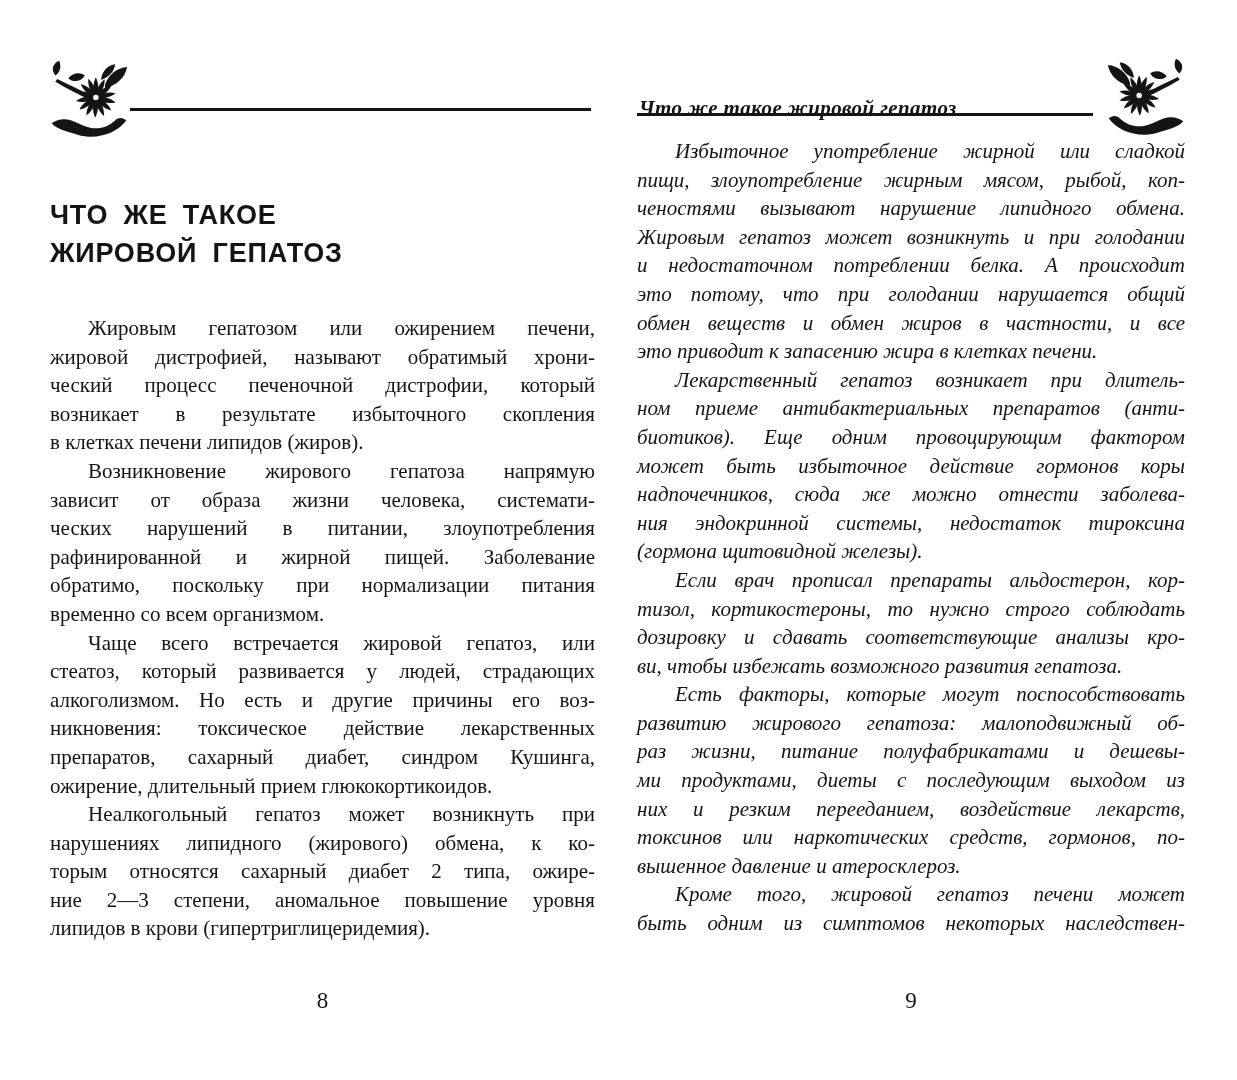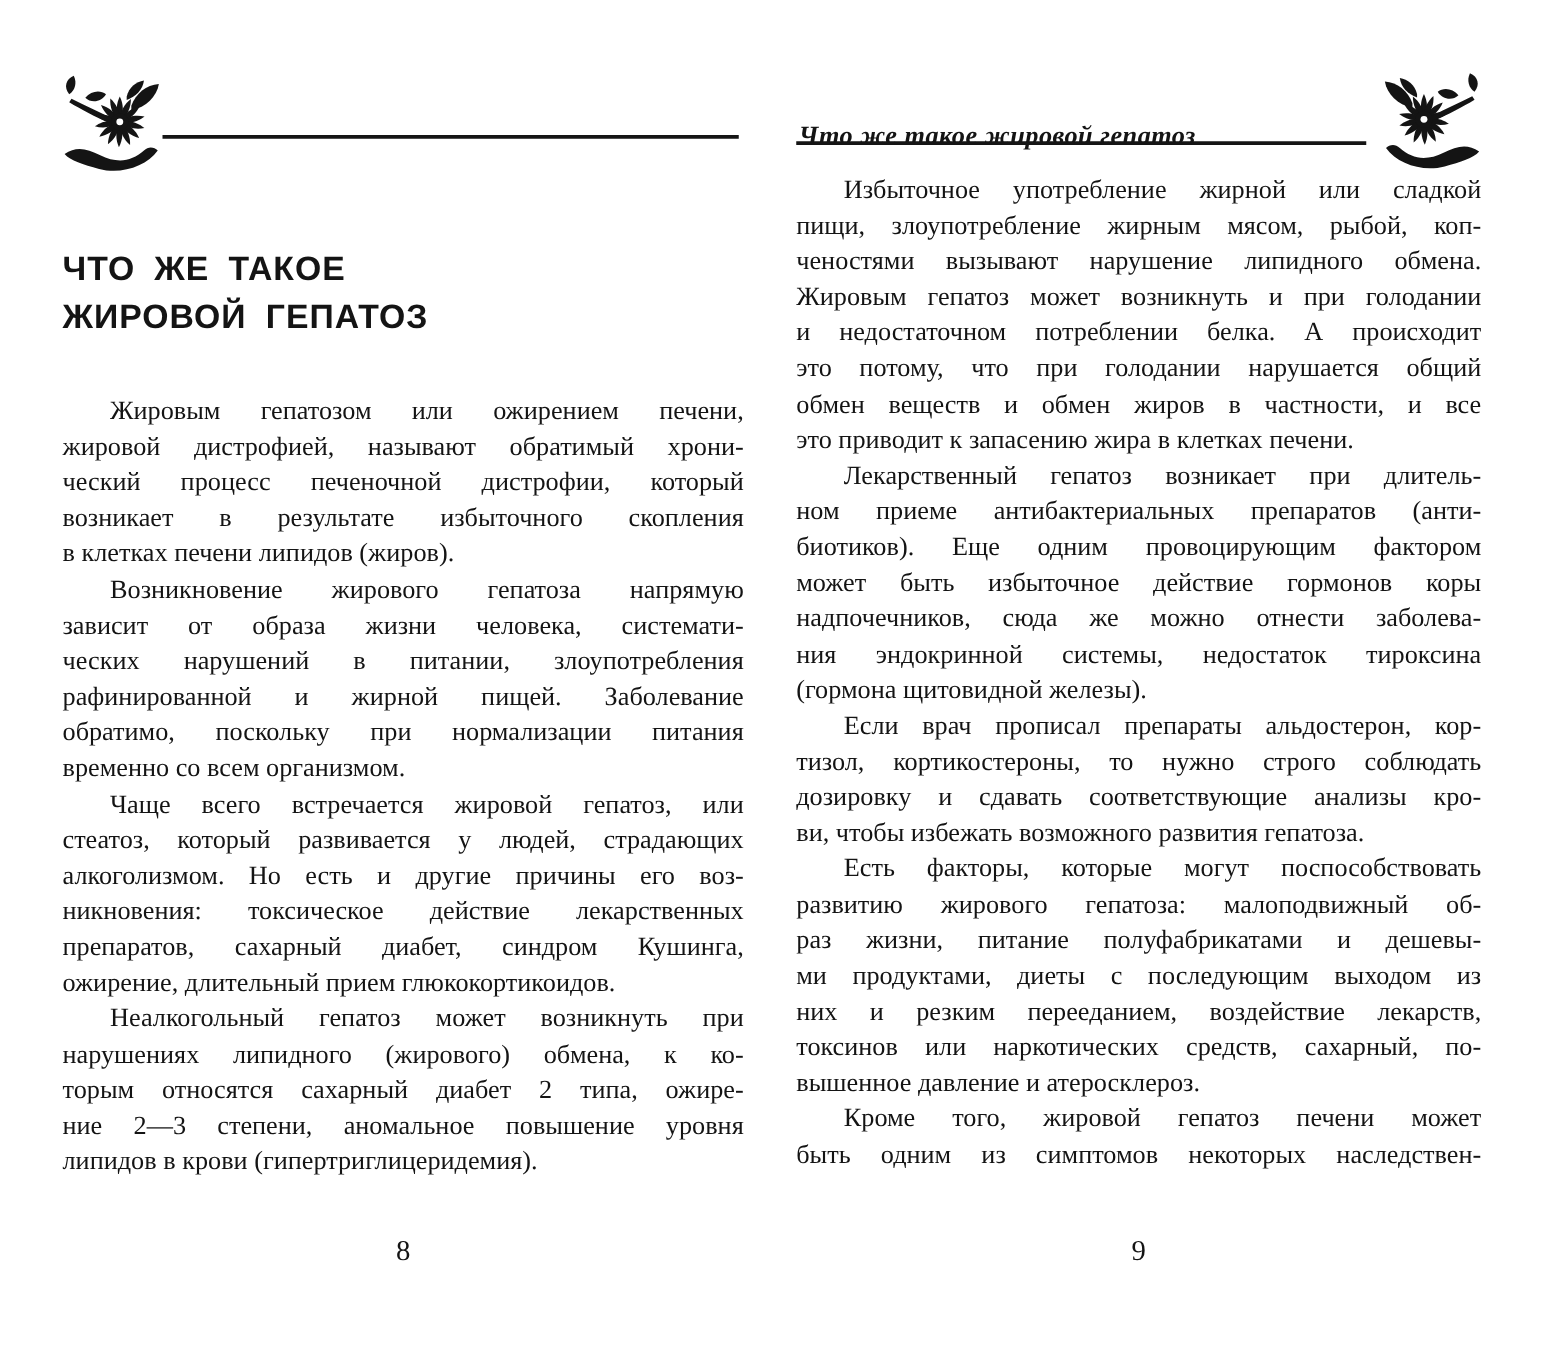--- a/index.html
+++ b/index.html
@@ -29,21 +29,21 @@
 
   .chapter-title {
     position:absolute; left:0; right:0; top:136px;
     font-family:"Liberation Sans", sans-serif;
     font-weight:bold; font-size:27px; line-height:38px;
     letter-spacing:0.8px; word-spacing:7px;
   }
 
   .body-text { position:absolute; left:0; right:0; }
   #left-body  { top:254px; }
-  #right-body { top:77px; }
+  #right-body { top:77px;font-style:italic; }
 
   .para .line {
     font-size:21px; line-height:28.6px;
     text-align:justify; text-align-last:justify;
   }
   .para .line.first { padding-left:38px; }
   .para .line.last  { text-align-last:left; }
 
   .page-number {
     position:absolute; left:0; right:0; top:928px;
@@ -161,21 +161,21 @@
         <div class="line">тизол, кортикостероны, то нужно строго соблюдать</div>
         <div class="line">дозировку и сдавать соответствующие анализы кро-</div>
         <div class="line last">ви, чтобы избежать возможного развития гепатоза.</div>
       </div>
       <div class="para">
         <div class="line first">Есть факторы, которые могут поспособствовать</div>
         <div class="line">развитию жирового гепатоза: малоподвижный об-</div>
         <div class="line">раз жизни, питание полуфабрикатами и дешевы-</div>
         <div class="line">ми продуктами, диеты с последующим выходом из</div>
         <div class="line">них и резким перееданием, воздействие лекарств,</div>
-        <div class="line">токсинов или наркотических средств, сахарный, по-</div>
+        <div class="line">токсинов или наркотических средств, гормонов, по-</div>
         <div class="line last">вышенное давление и атеросклероз.</div>
       </div>
       <div class="para">
         <div class="line first">Кроме того, жировой гепатоз печени может</div>
         <div class="line">быть одним из симптомов некоторых наследствен-</div>
       </div>
     </div>
   <div class="page-number">9</div>
 </div>
 

